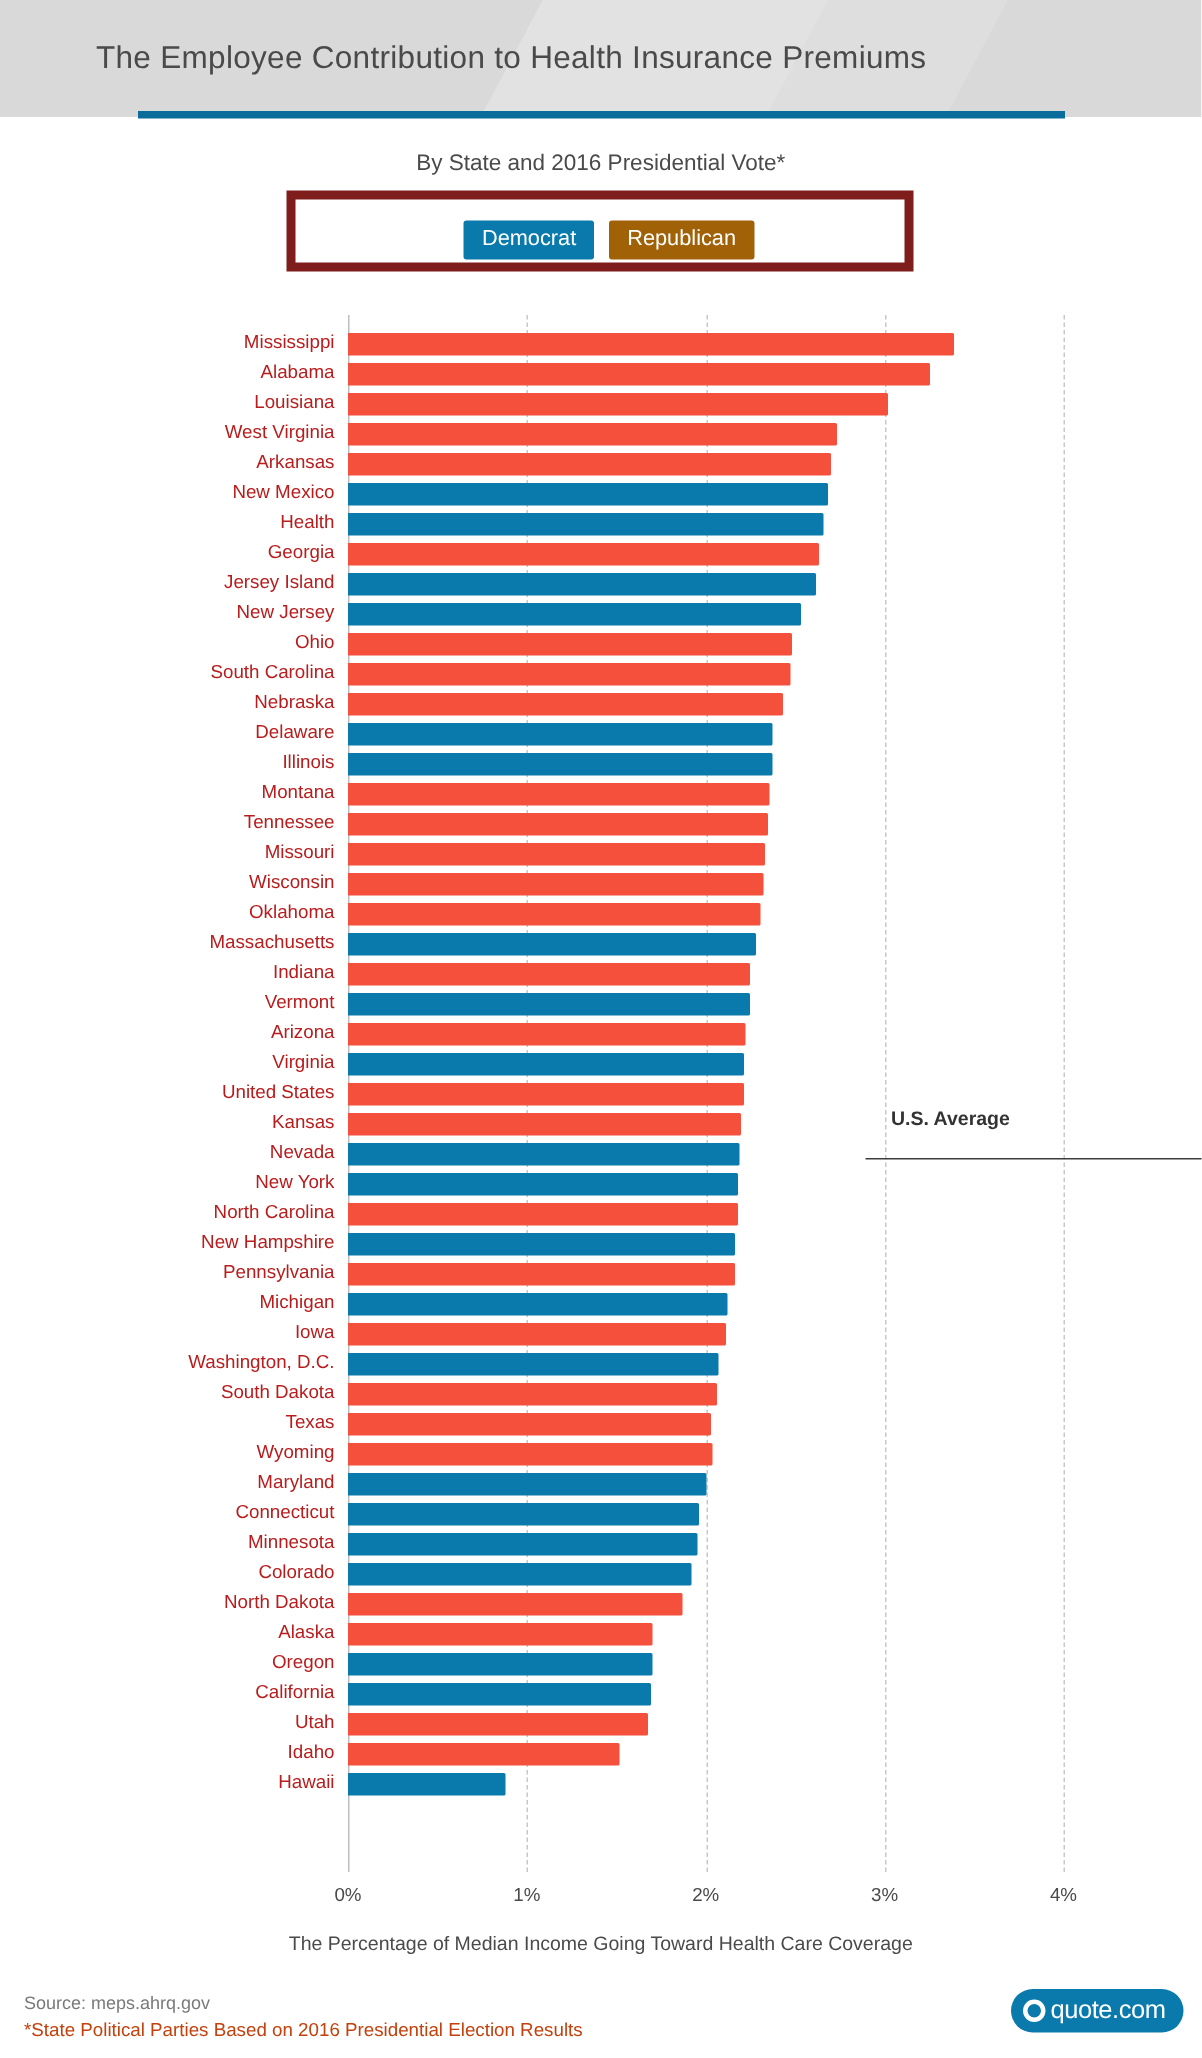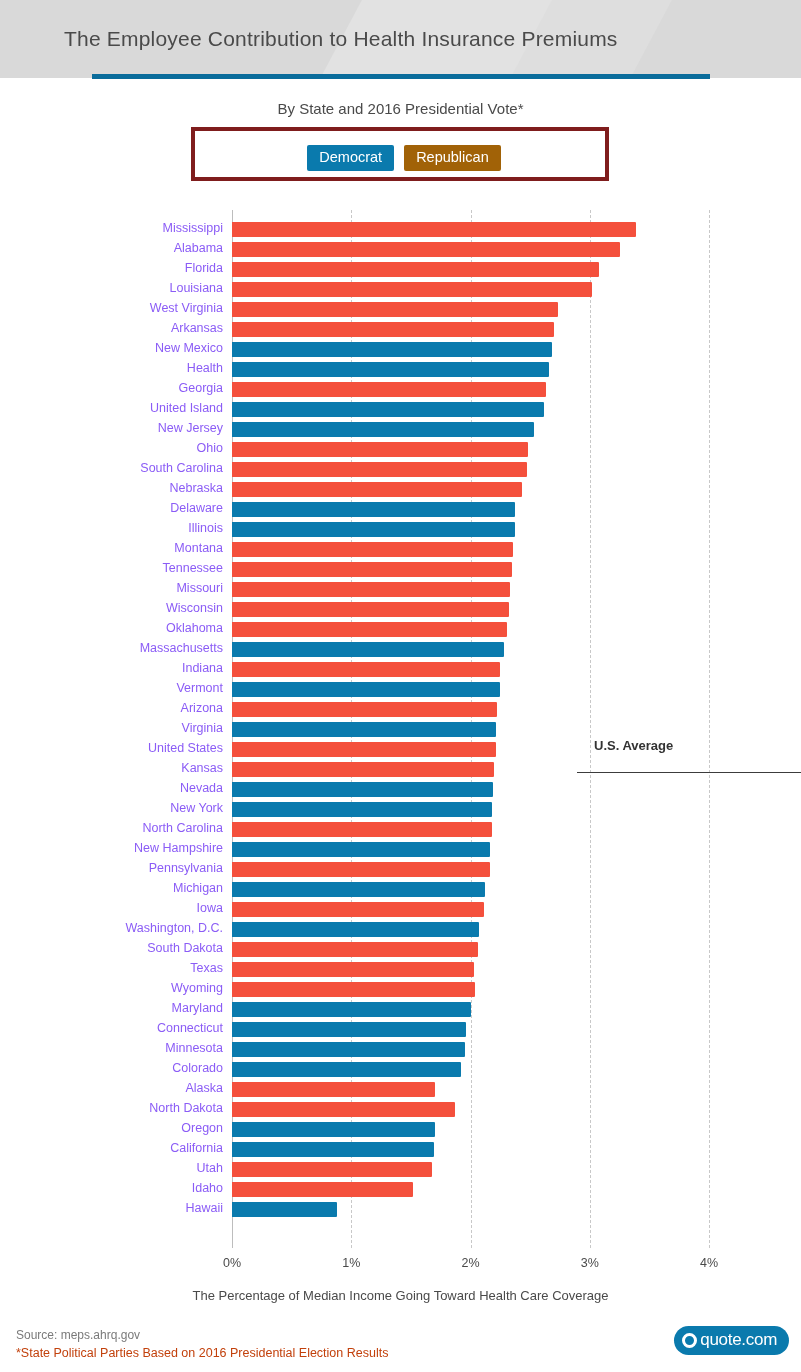--- a/index.html
+++ b/index.html
@@ -70,21 +70,21 @@
     color: #4a4a4a;
   }
 
   
   .legend-box {
     position: absolute;
     left: 191px;
     top: 127px;
     width: 418px;
     height: 54px;
-    border: 4px solid #7f1d1d;
+    border: 6px solid #7f1d1d;
     background: #ffffff;
     box-sizing: border-box;
   }
   .legend-inner {
     position: absolute;
     left: 0; top: 0;
     width: 418px; height: 54px;
     display: flex;
     align-items: center;
     justify-content: center;
@@ -149,21 +149,21 @@
     border-radius: 0 1px 1px 0;
   }
   .bar.dem { background: #0a7aad; }
   .bar.rep { background: #f4503c; }
   .rowlabel {
     position: absolute;
     right: 100%;
     top: 1px;
     margin-right: 9px;
     font-size: 12.5px;
-    color: #8b5cf6;
+    color: #b91c1c;
     white-space: nowrap;
   }
 
   
   .us-average-line {
     position: absolute;
     height: 0;
     border-top: 1.5px solid #3c3c3c;
     left: 345px;
     width: 364px;
@@ -276,24 +276,20 @@
     <div class="rows" id="rows">
         <div class="row">
           <span class="rowlabel">Mississippi</span>
           <div class="bar rep" style="width: 404.257px;"></div>
         </div>
         <div class="row">
           <span class="rowlabel">Alabama</span>
           <div class="bar rep" style="width: 387.562px;"></div>
         </div>
         <div class="row">
-          <span class="rowlabel">Florida</span>
-          <div class="bar rep" style="width: 367.29px;"></div>
-        </div>
-        <div class="row">
           <span class="rowlabel">Louisiana</span>
           <div class="bar rep" style="width: 360.135px;"></div>
         </div>
         <div class="row">
           <span class="rowlabel">West Virginia</span>
           <div class="bar rep" style="width: 325.553px;"></div>
         </div>
         <div class="row">
           <span class="rowlabel">Arkansas</span>
           <div class="bar rep" style="width: 321.975px;"></div>
@@ -304,21 +300,21 @@
         </div>
         <div class="row">
           <span class="rowlabel">Health</span>
           <div class="bar dem" style="width: 317.205px;"></div>
         </div>
         <div class="row">
           <span class="rowlabel">Georgia</span>
           <div class="bar rep" style="width: 313.627px;"></div>
         </div>
         <div class="row">
-          <span class="rowlabel">United Island</span>
+          <span class="rowlabel">Jersey Island</span>
           <div class="bar dem" style="width: 312.435px;"></div>
         </div>
         <div class="row">
           <span class="rowlabel">New Jersey</span>
           <div class="bar dem" style="width: 301.702px;"></div>
         </div>
         <div class="row">
           <span class="rowlabel">Ohio</span>
           <div class="bar rep" style="width: 295.74px;"></div>
         </div>
@@ -440,26 +436,26 @@
         </div>
         <div class="row">
           <span class="rowlabel">Minnesota</span>
           <div class="bar dem" style="width: 232.537px;"></div>
         </div>
         <div class="row">
           <span class="rowlabel">Colorado</span>
           <div class="bar dem" style="width: 228.96px;"></div>
         </div>
         <div class="row">
+          <span class="rowlabel">North Dakota</span>
+          <div class="bar rep" style="width: 222.998px;"></div>
+        </div>
+        <div class="row">
           <span class="rowlabel">Alaska</span>
           <div class="bar rep" style="width: 202.725px;"></div>
-        </div>
-        <div class="row">
-          <span class="rowlabel">North Dakota</span>
-          <div class="bar rep" style="width: 222.998px;"></div>
         </div>
         <div class="row">
           <span class="rowlabel">Oregon</span>
           <div class="bar dem" style="width: 202.725px;"></div>
         </div>
         <div class="row">
           <span class="rowlabel">California</span>
           <div class="bar dem" style="width: 201.532px;"></div>
         </div>
         <div class="row">

